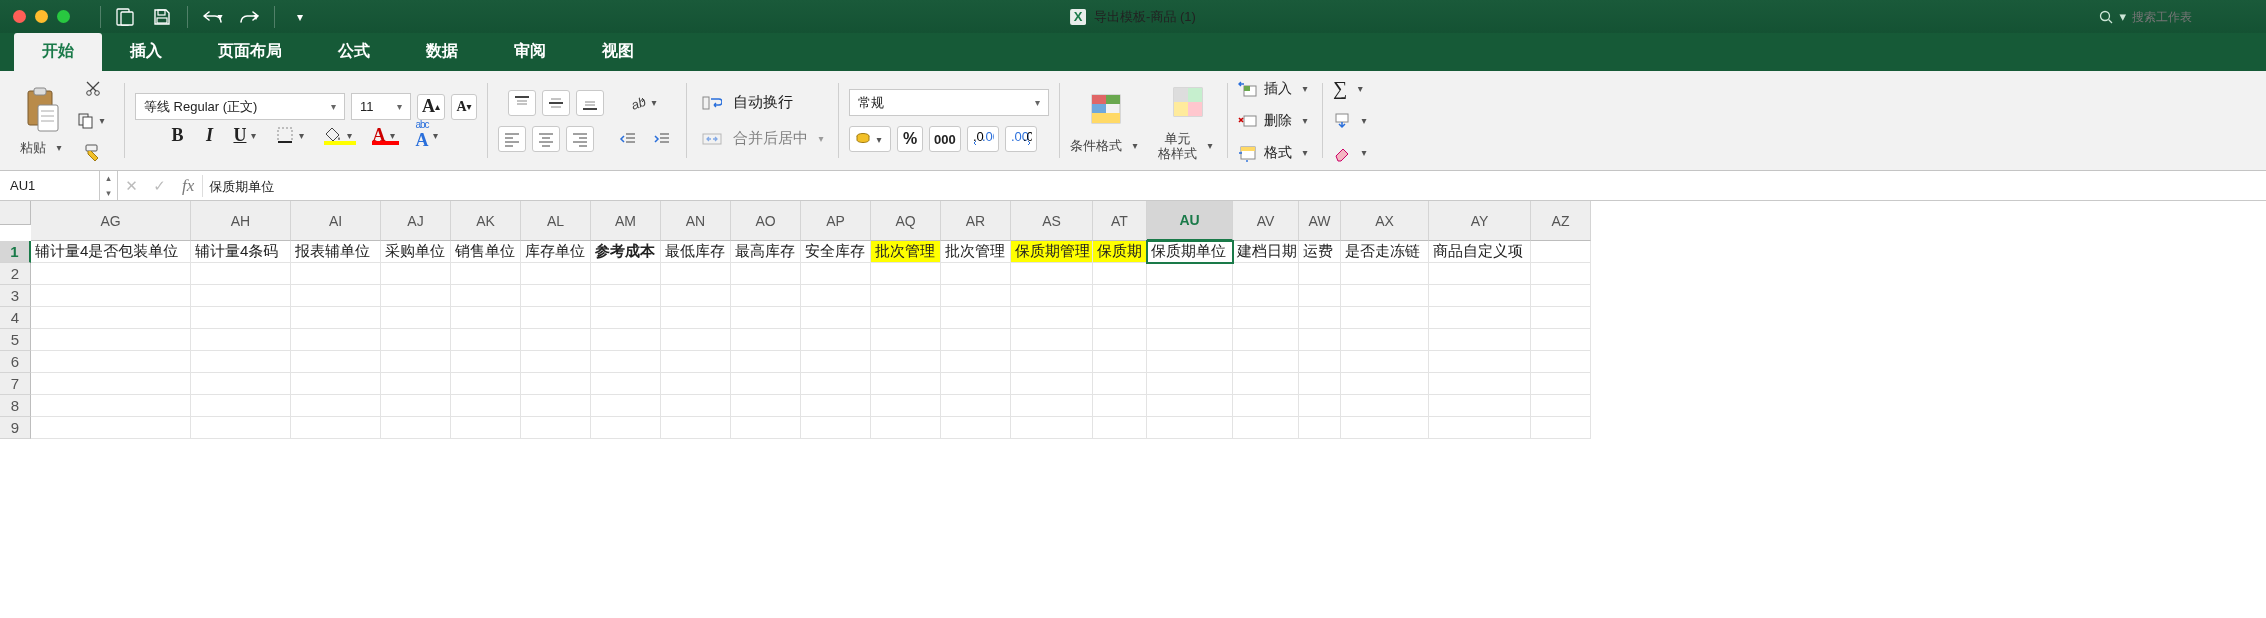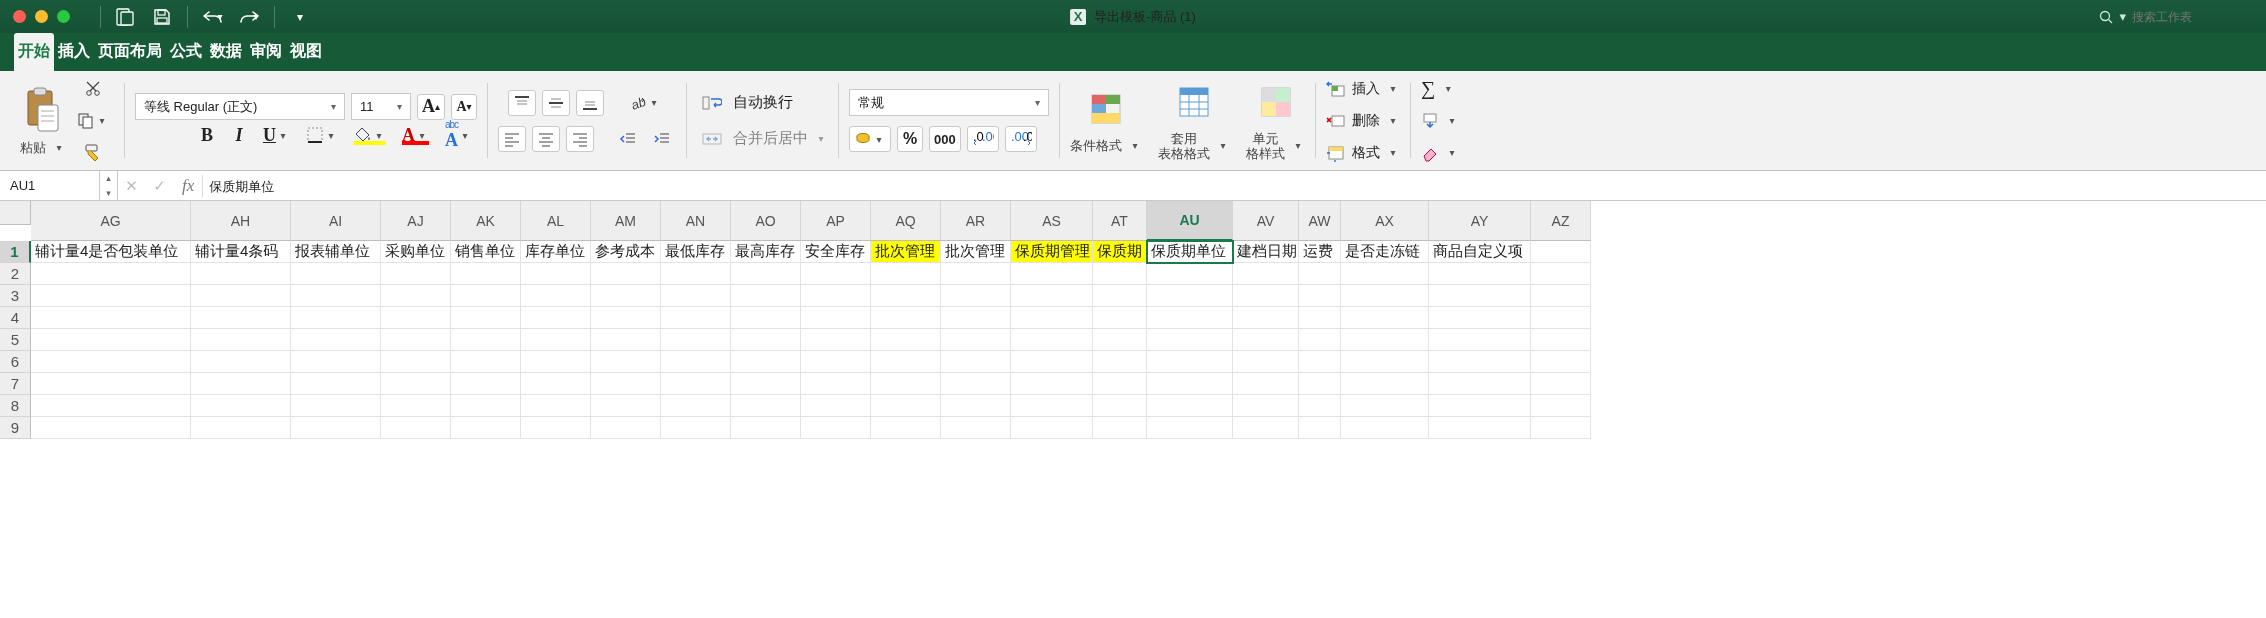--- a/index.html
+++ b/index.html
@@ -17,21 +17,21 @@
 .qat svg{display:block}
 .vline{width:1px;height:22px;background:rgba(255,255,255,.25)}
 .chev{font-size:10px;color:#fff;margin-left:-6px}
 .doc-title{position:absolute;left:50%;transform:translateX(-50%);display:flex;align-items:center;gap:8px;font-size:15px;color:#fff}
 .doc-title svg{width:16px;height:16px}
 .search-wrap{margin-left:auto;display:flex;align-items:center;gap:6px;padding-right:14px;color:#cde6d7;font-size:14px}
 .search-wrap input{background:transparent;border:none;color:#cde6d7;width:120px;font-size:12px}
 
 
 .tabs{height:38px;background:#165a37;display:flex;align-items:flex-end;padding-left:14px;padding-top:6px}
-.tab{padding:8px 4px 9px;color:#fff;font-size:16px;font-weight:700;cursor:pointer}
+.tab{padding:8px 28px 9px;color:#fff;font-size:16px;font-weight:700;cursor:pointer}
 .tab.active{background:#f2f2f2;color:#1a7a49;border-radius:3px 3px 0 0}
 
 
 .ribbon{height:100px;background:#f2f2f2;border-bottom:1px solid #c4c4c4;display:flex;align-items:stretch;padding:6px 10px}
 .group{display:flex;flex-direction:column;align-items:center;justify-content:center;padding:0 10px;position:relative}
 .sep{width:1px;background:#cfcfcf;margin:6px 0}
 .row{display:flex;align-items:center;gap:6px}
 .col{display:flex;flex-direction:column;gap:6px;align-items:center}
 .btn{height:26px;min-width:26px;border:1px solid transparent;display:flex;align-items:center;justify-content:center;padding:0 4px;border-radius:3px}
 .btn.box{border-color:#c9c9c9;background:#fff}
@@ -191,21 +191,21 @@
               <rect x="3" y="1" width="11" height="6" rx="1" fill="none" stroke="#555"></rect>
               <path d="M5 7v3l7 7 3-3-7-7" fill="#f2c028" stroke="#a07a10"></path>
             </svg>
           </div>
       </div>
     </div>
   </div>
   <div class="sep"></div>
 
   <div class="group">
-    <div class="col" style="gap:2px;align-items:flex-end">
+    <div class="col" style="gap:2px;align-items:center">
       <div class="row">
         <div class="font-name">
             <span>等线 Regular (正文)</span>
             <span style="font-size:10px;color:#666">▾</span>
           </div>
         <div class="font-size">
             <span>11</span>
             <span style="font-size:10px;color:#666">▾</span>
           </div>
         <div class="btn box">
@@ -408,37 +408,20 @@
             <svg width="34" height="34" viewBox="0 0 34 34">
               <rect x="3" y="3" width="28" height="28" fill="none" stroke="#bbb"></rect>
               <rect x="3" y="3" width="14" height="9" fill="#e06666"></rect>
               <rect x="17" y="3" width="14" height="9" fill="#6aa84f"></rect>
               <rect x="3" y="12" width="14" height="9" fill="#6fa8dc"></rect>
               <rect x="3" y="21" width="28" height="10" fill="#ffd966"></rect>
             </svg>
           </div>
         <div class="row">
             <span class="label">条件格式</span>
-            <span class="drop"></span>
-          </div>
-      </div>
-      <div class="col">
-        <div class="btn big">
-            <svg width="34" height="34" viewBox="0 0 34 34">
-              <rect x="3" y="3" width="28" height="28" fill="#fff" stroke="#5b9bd5"></rect>
-              <rect x="3" y="3" width="28" height="7" fill="#5b9bd5"></rect>
-              <line x1="3" y1="17" x2="31" y2="17" stroke="#5b9bd5"></line>
-              <line x1="3" y1="24" x2="31" y2="24" stroke="#5b9bd5"></line>
-              <line x1="12" y1="10" x2="12" y2="31" stroke="#5b9bd5"></line>
-              <line x1="22" y1="10" x2="22" y2="31" stroke="#5b9bd5"></line>
-            </svg>
-          </div>
-        <div class="row">
-            <span class="label" style="white-space:pre">套用
-表格格式</span>
             <span class="drop"></span>
           </div>
       </div>
       <div class="col">
         <div class="btn big">
             <svg width="34" height="34" viewBox="0 0 34 34">
               <rect x="3" y="3" width="28" height="28" fill="none" stroke="#bbb"></rect>
               <rect x="3" y="3" width="14" height="14" fill="#ddd"></rect>
               <rect x="17" y="3" width="14" height="14" fill="#c6efce"></rect>
               <rect x="3" y="17" width="14" height="14" fill="#ffeb9c"></rect>
@@ -554,21 +537,21 @@
       </div>
     <div class="gridbody" id="gridbody">
         <div class="gridrowwrap">
           <div class="rowhead sel">1</div>
           <div class="cell" style="width: 160px;">辅计量4是否包装单位</div>
           <div class="cell" style="width: 100px;">辅计量4条码</div>
           <div class="cell" style="width: 90px;">报表辅单位</div>
           <div class="cell" style="width: 70px;">采购单位</div>
           <div class="cell" style="width: 70px;">销售单位</div>
           <div class="cell" style="width: 70px;">库存单位</div>
-          <div class="cell" style="width: 70px;">参考成本</div>
+          <div class="cell" style="width: 70px; font-weight: bold;">参考成本</div>
           <div class="cell" style="width: 70px;">最低库存</div>
           <div class="cell" style="width: 70px;">最高库存</div>
           <div class="cell" style="width: 70px;">安全库存</div>
           <div class="cell hl" style="width: 70px;">批次管理</div>
           <div class="cell" style="width: 70px;">批次管理</div>
           <div class="cell hl" style="width: 82px;">保质期管理</div>
           <div class="cell hl" style="width: 54px;">保质期</div>
           <div class="cell selcell" style="width: 86px;">保质期单位</div>
           <div class="cell" style="width: 66px;">建档日期</div>
           <div class="cell" style="width: 42px;">运费</div>

